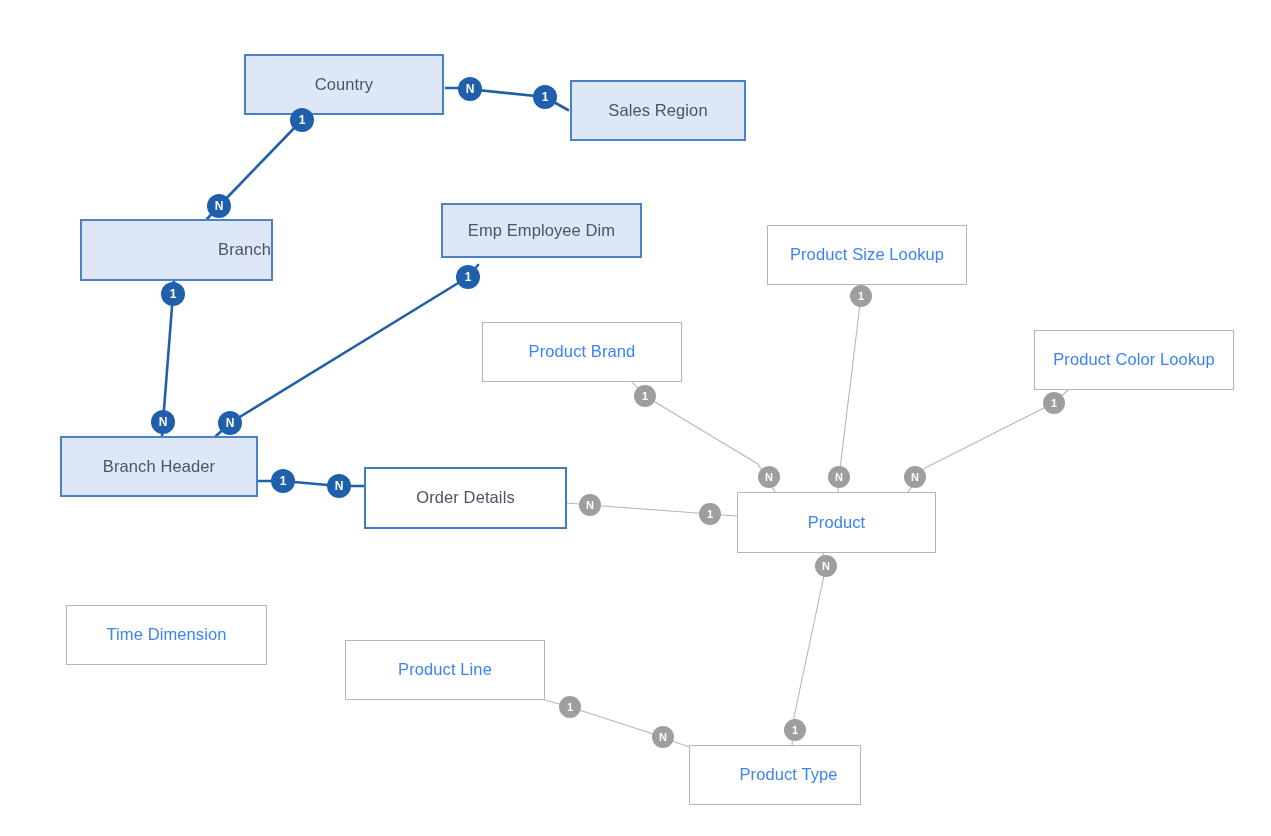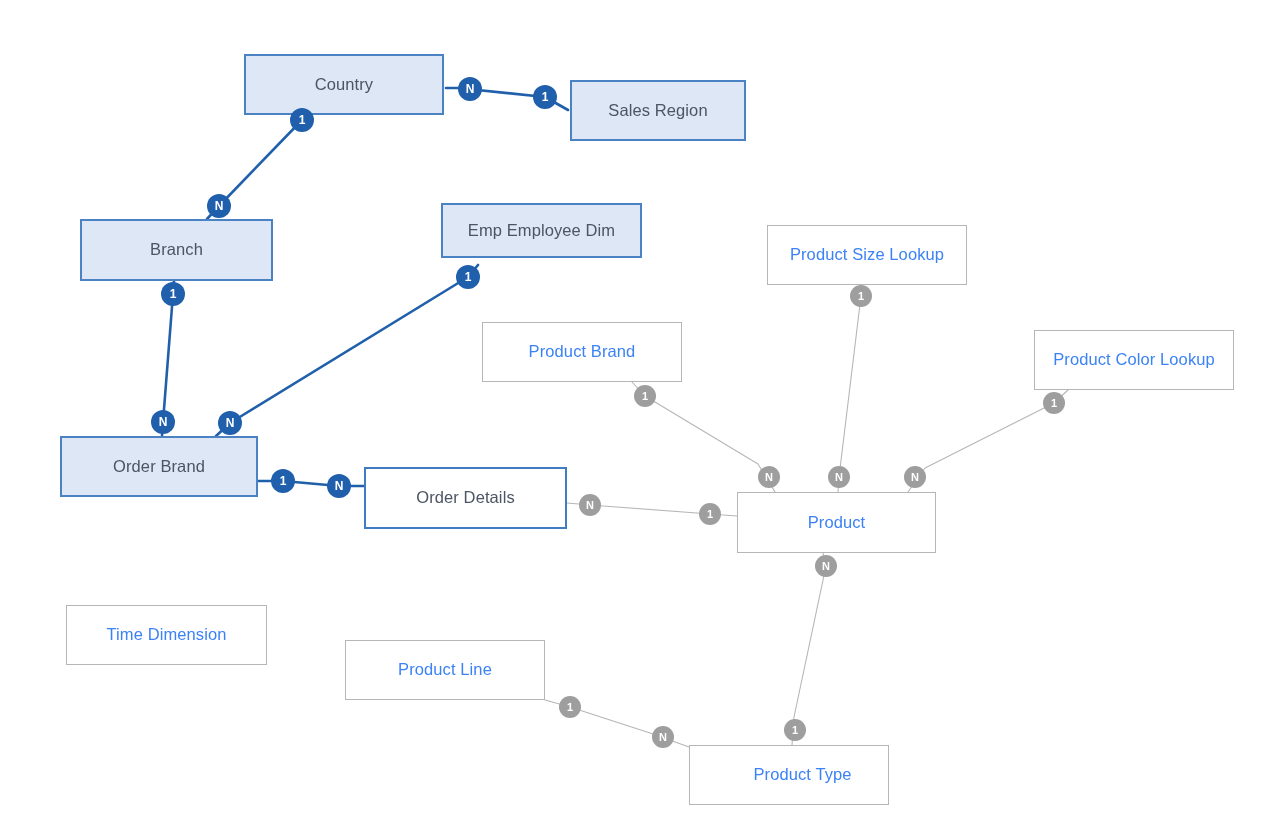--- a/index.html
+++ b/index.html
@@ -102,51 +102,51 @@
       <path d="M 545 700 L 570 707 L 650 733 L 689 747" fill="none" stroke="#b6b6b6" stroke-width="1.1" stroke-linecap="round" stroke-linejoin="round"></path>
     </svg>
 
   <div id="entity-layer">
       <div class="entity active" style="left: 244px; top: 47px; width: 200px; height: 61px; margin-top: 7px;">
         <span>Country</span>
       </div>
       <div class="entity active" style="left: 570px; top: 80px; width: 176px; height: 61px;">
         <span>Sales Region</span>
       </div>
-      <div class="entity active" style="left: 80px; top: 219px; width: 193px; height: 62px;">
+      <div class="entity active" style="left: 80px; top: 219px; width: 193px; height: 62px; justify-content: flex-end;">
         <span>Branch</span>
       </div>
       <div class="entity active" style="left: 441px; top: 203px; width: 201px; height: 55px;">
         <span>Emp Employee Dim</span>
       </div>
       <div class="entity inactive" style="left: 767px; top: 225px; width: 200px; height: 60px;">
         <span>Product Size Lookup</span>
       </div>
       <div class="entity inactive" style="left: 482px; top: 322px; width: 200px; height: 60px;">
         <span>Product Brand</span>
       </div>
       <div class="entity inactive" style="left: 1034px; top: 330px; width: 200px; height: 60px;">
         <span>Product Color Lookup</span>
       </div>
       <div class="entity active" style="left: 60px; top: 436px; width: 198px; height: 61px;">
-        <span>Order Brand</span>
+        <span>Branch Header</span>
       </div>
       <div class="entity active-plain" style="left: 364px; top: 467px; width: 203px; height: 62px;">
         <span>Order Details</span>
       </div>
       <div class="entity inactive" style="left: 737px; top: 492px; width: 199px; height: 61px;">
         <span>Product</span>
       </div>
       <div class="entity inactive" style="left: 66px; top: 605px; width: 201px; height: 60px;">
         <span>Time Dimension</span>
       </div>
       <div class="entity inactive" style="left: 345px; top: 640px; width: 200px; height: 60px;">
         <span>Product Line</span>
       </div>
-      <div class="entity inactive" style="left: 689px; top: 745px; width: 200px; height: 60px; padding-left: 27px;">
+      <div class="entity inactive" style="left: 689px; top: 745px; width: 172px; height: 60px; padding-left: 27px;">
         <span>Product Type</span>
       </div>
     </div>
   <div id="badge-layer">
       <div class="badge blue" style="left: 470px; top: 89px;">N</div>
       <div class="badge blue" style="left: 545px; top: 97px;">1</div>
       <div class="badge blue" style="left: 302px; top: 120px;">1</div>
       <div class="badge blue" style="left: 219px; top: 206px;">N</div>
       <div class="badge blue" style="left: 173px; top: 294px;">1</div>
       <div class="badge blue" style="left: 163px; top: 422px;">N</div>

